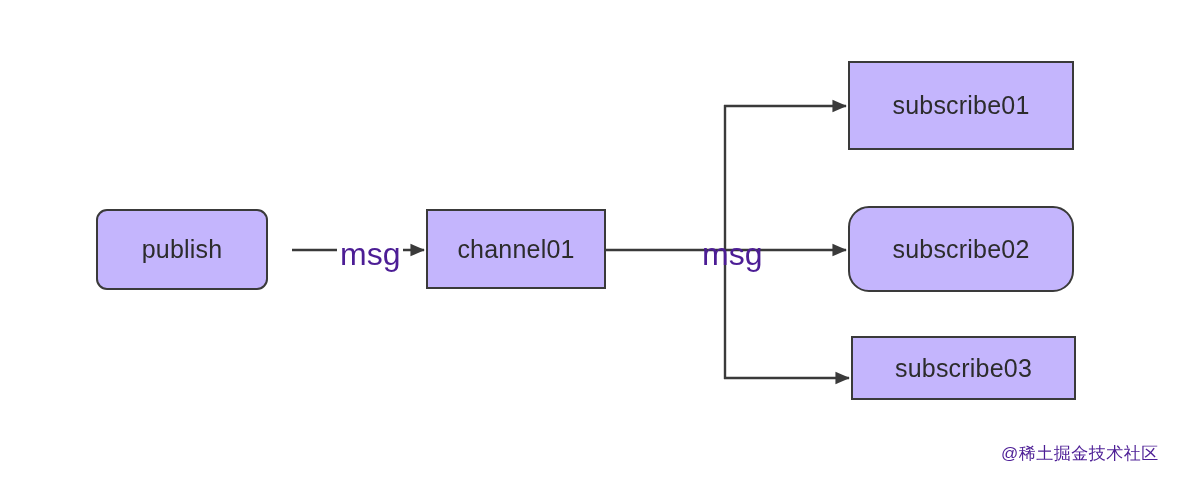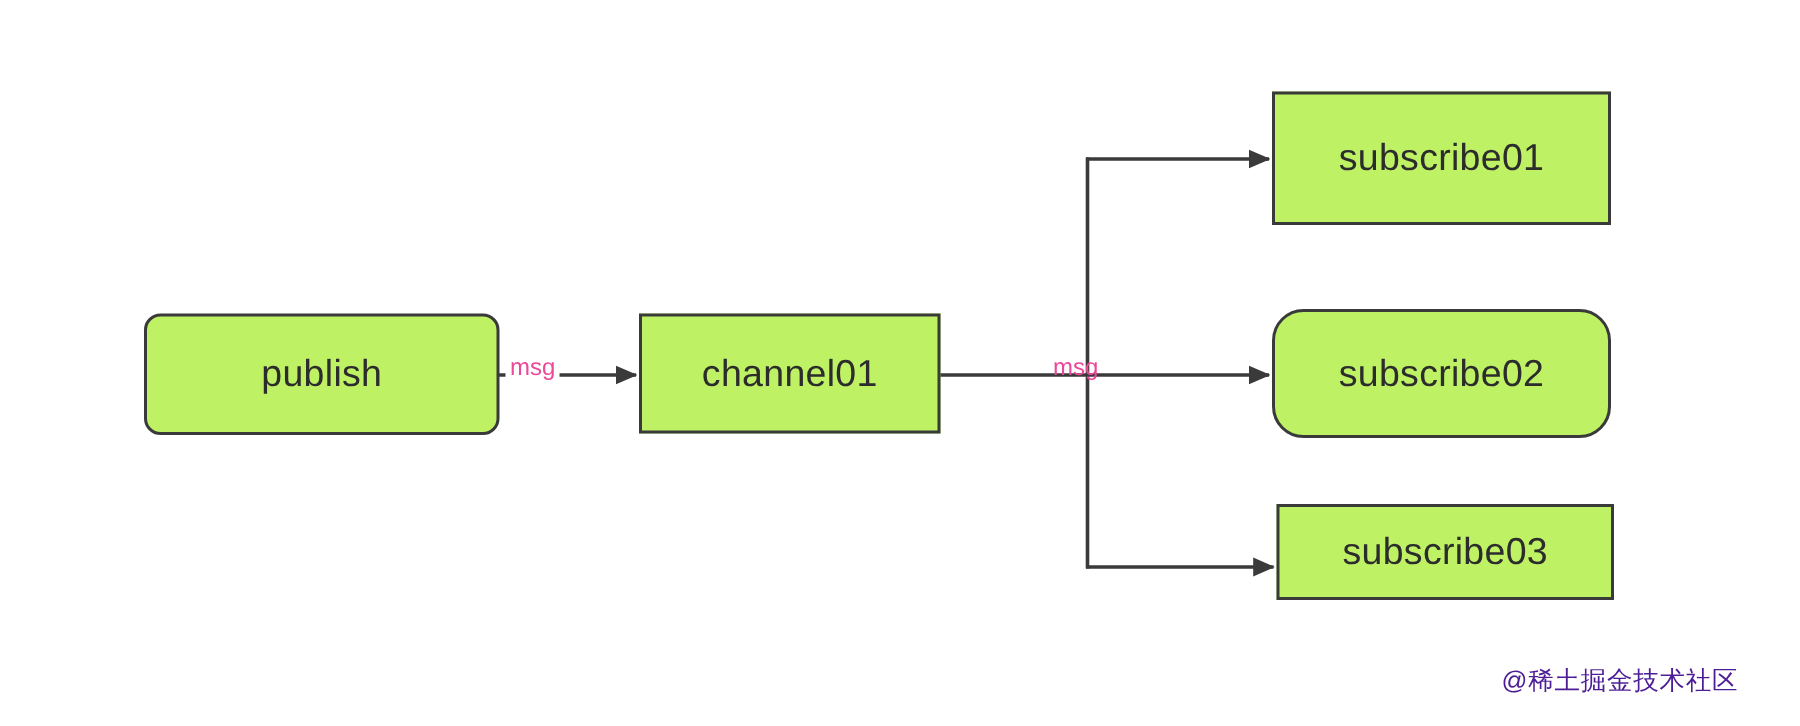--- a/index.html
+++ b/index.html
@@ -21,41 +21,41 @@
   #diagram-svg {
     position: absolute;
     left: 0;
     top: 0;
     width: 1200px;
     height: 484px;
   }
   .node-box {
     position: absolute;
     box-sizing: border-box;
-    background: #bef264;
+    background: #c4b5fd;
     border: 2.4px solid #3a3a3a;
     display: flex;
     align-items: center;
     justify-content: center;
   }
   .node-label {
     font-family: "Liberation Sans", "DejaVu Sans", sans-serif;
     font-size: 25px;
     color: #2c2c2c;
     letter-spacing: 0.2px;
     white-space: nowrap;
   }
   .node-rounded {
     border-radius: 11px;
   }
   .edge-label {
     position: absolute;
     font-family: "Liberation Sans", "DejaVu Sans", sans-serif;
-    font-size: 16px;
-    color: #ec4899;
+    font-size: 32px;
+    color: #4c1d95;
     background: #ffffff;
     padding: 0 3px;
     line-height: 1;
     white-space: nowrap;
   }
   .watermark {
     position: absolute;
     font-family: Liberation Sans, sans-serif;
     font-size: 17px;
     color: #4c1d95;
@@ -84,25 +84,25 @@
       <line x1="725" y1="105" x2="725" y2="379"></line>
 
       <line x1="724" y1="106" x2="846" y2="106" marker-end="url(#arrowhead)"></line>
 
       <line x1="725" y1="250" x2="846" y2="250" marker-end="url(#arrowhead)"></line>
 
       <line x1="724" y1="378" x2="849" y2="378" marker-end="url(#arrowhead)"></line>
     </g>
   </svg>
 
-  <div class="node-box node-rounded" style="left:96px; top:209px; width:237px; height:81px;text-align:center;">
+  <div class="node-box node-rounded" style="left:96px; top:209px; width:172px; height:81px;text-align:center;">
     <span class="node-label">publish</span>
   </div>
 
-  <div class="node-box" style="left:426px; top:209px; width:201px; height:80px;">
+  <div class="node-box" style="left:426px; top:209px; width:180px; height:80px;">
     <span class="node-label">channel01</span>
   </div>
 
   <div class="node-box" style="left:848px; top:61px; width:226px; height:89px;">
     <span class="node-label">subscribe01</span>
   </div>
 
   <div class="node-box" style="left:848px; top:206px; width:226px; height:86px;border-radius:21px;">
     <span class="node-label">subscribe02</span>
   </div>

